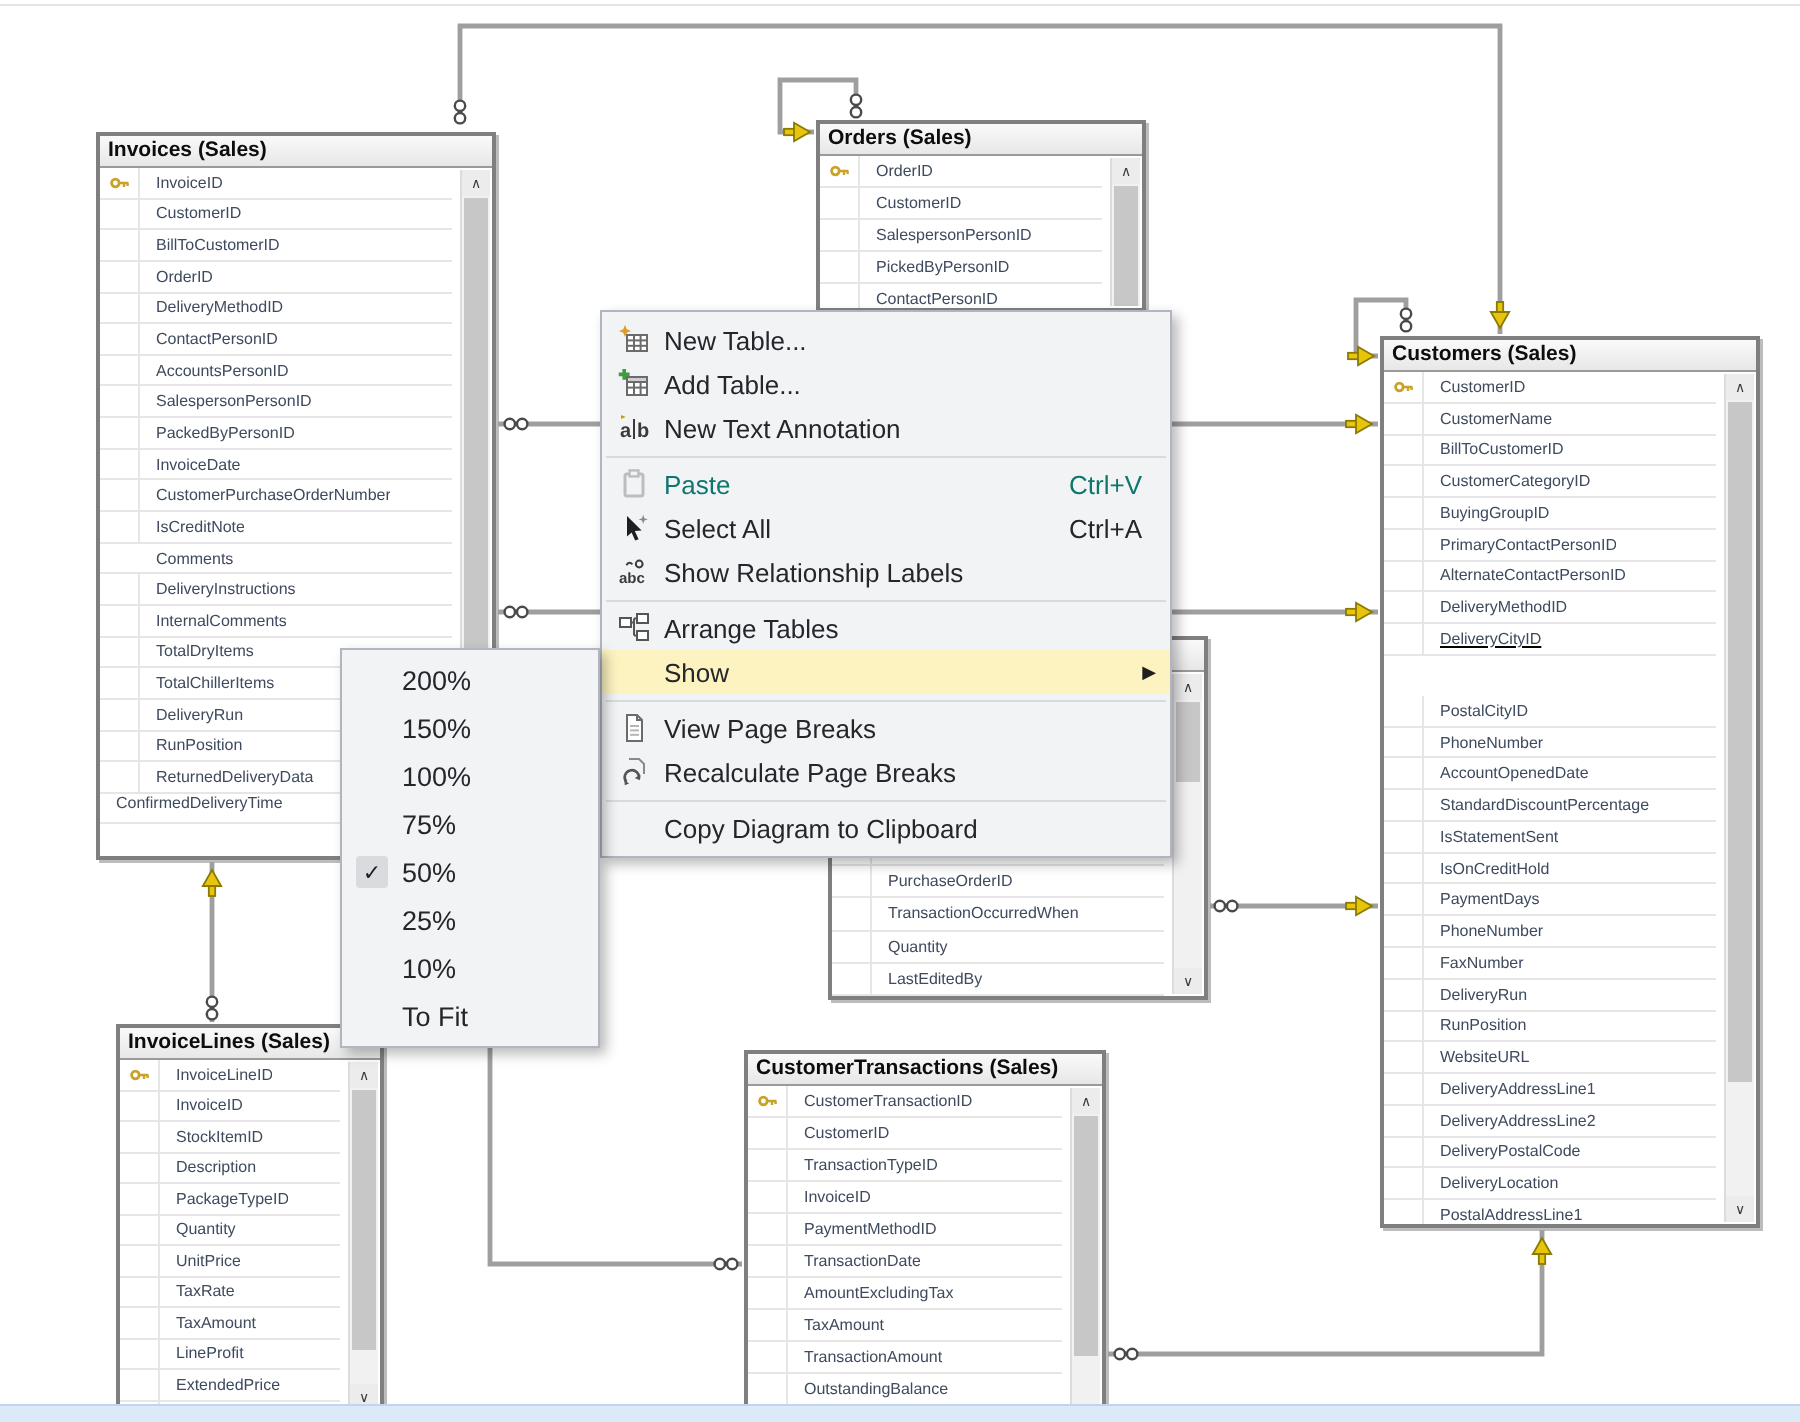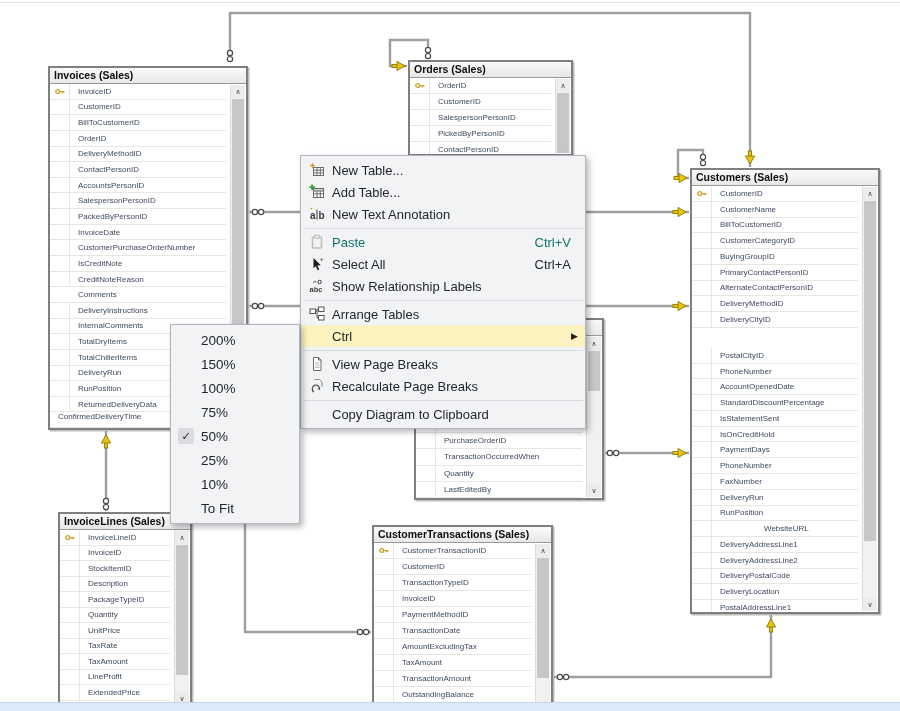--- a/index.html
+++ b/index.html
@@ -108,24 +108,20 @@
             <div class="lbl">InvoiceDate</div>
           </div>
           <div class="row" style="height: 15.65px;">
             <div class="gutter"></div>
             <div class="lbl">CustomerPurchaseOrderNumber</div>
           </div>
           <div class="row" style="height: 15.65px;">
             <div class="gutter"></div>
             <div class="lbl">IsCreditNote</div>
           </div>
-          <div class="row" style="height: 15.65px;">
-            <div class="gutter"></div>
-            <div class="lbl">CreditNoteReason</div>
-          </div>
           <div class="row" style="height: 15.65px; align-items: center;">
             <div class="gutter"></div>
             <div class="lbl">Comments</div>
           </div>
           <div class="row" style="height: 15.65px;">
             <div class="gutter"></div>
             <div class="lbl">DeliveryInstructions</div>
           </div>
           <div class="row" style="height: 15.65px;">
             <div class="gutter"></div>
@@ -229,21 +225,21 @@
             <div class="lbl">PrimaryContactPersonID</div>
           </div>
           <div class="row" style="height: 15.78px;">
             <div class="gutter"></div>
             <div class="lbl">AlternateContactPersonID</div>
           </div>
           <div class="row" style="height: 15.78px;">
             <div class="gutter"></div>
             <div class="lbl">DeliveryMethodID</div>
           </div>
-          <div class="row" style="height: 15.78px;">
+          <div class="row" style="height: 15.78px; text-decoration: underline;">
             <div class="gutter"></div>
             <div class="lbl">DeliveryCityID</div>
           </div>
           <div class="row" style="height: 15.78px; margin-top: 20px;">
             <div class="gutter"></div>
             <div class="lbl">PostalCityID</div>
           </div>
           <div class="row" style="height: 15.78px;">
             <div class="gutter"></div>
             <div class="lbl">PhoneNumber</div>
@@ -277,21 +273,21 @@
             <div class="lbl">FaxNumber</div>
           </div>
           <div class="row" style="height: 15.78px;">
             <div class="gutter"></div>
             <div class="lbl">DeliveryRun</div>
           </div>
           <div class="row" style="height: 15.78px;">
             <div class="gutter"></div>
             <div class="lbl">RunPosition</div>
           </div>
-          <div class="row" style="height: 15.78px; gap: 44px;">
+          <div class="row" style="height: 15.78px;">
             <div class="gutter"></div>
             <div class="lbl">WebsiteURL</div>
           </div>
           <div class="row" style="height: 15.78px;">
             <div class="gutter"></div>
             <div class="lbl">DeliveryAddressLine1</div>
           </div>
           <div class="row" style="height: 15.78px;">
             <div class="gutter"></div>
             <div class="lbl">DeliveryAddressLine2</div>
@@ -670,21 +666,21 @@
             <rect x="1" y="3" width="5.5" height="4.5" fill="#fff" stroke="#555"></rect>
             <rect x="9.5" y="1" width="5.5" height="4.5" fill="#fff" stroke="#555"></rect>
             <rect x="9.5" y="9.5" width="5.5" height="4.5" fill="#fff" stroke="#555"></rect>
             <path d="M6.5 5.2 H8 M8 3.2 V11.8 M8 3.2 H9.5 M8 11.8 H9.5" stroke="#555" fill="none"></path>
           </svg>
         </span>
         <span class="mlabel">Arrange Tables</span>
       </div>
       <div class="mi hl">
         <span class="ic"></span>
-        <span class="mlabel">Ctrl</span>
+        <span class="mlabel">Show</span>
         <span class="subarrow">▶</span>
       </div>
       <div class="msep"></div>
       <div class="mi">
         <span class="ic">
           <svg width="16" height="16" viewBox="0 0 16 16">
             <path d="M4.5 1.5 h5 l2.5 2.5 v10.5 h-7.5 z" fill="#fff" stroke="#6b6b6b"></path>
             <path d="M9.5 1.5 v2.5 h2.5" fill="none" stroke="#6b6b6b"></path>
             <line x1="6" y1="7" x2="10.5" y2="7" stroke="#b5b5b5"></line>
             <line x1="6" y1="9.2" x2="10.5" y2="9.2" stroke="#b5b5b5"></line>

